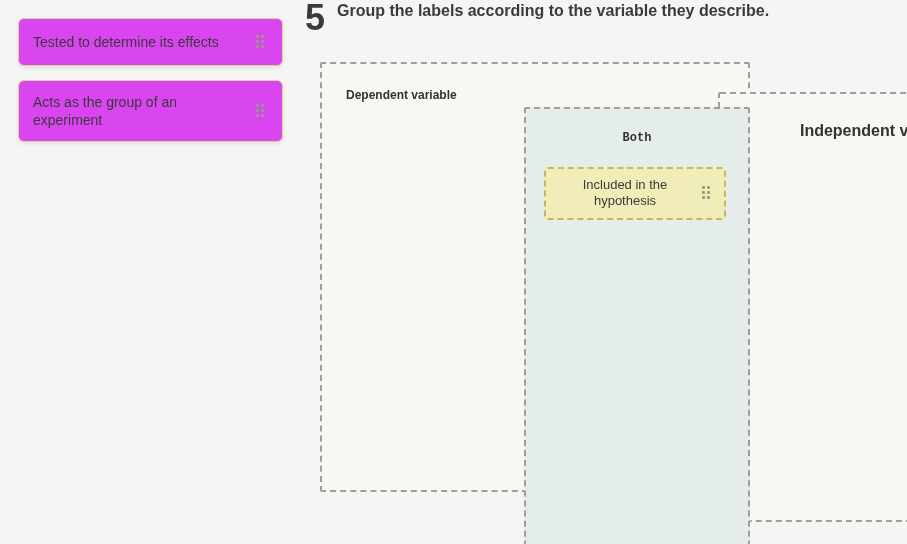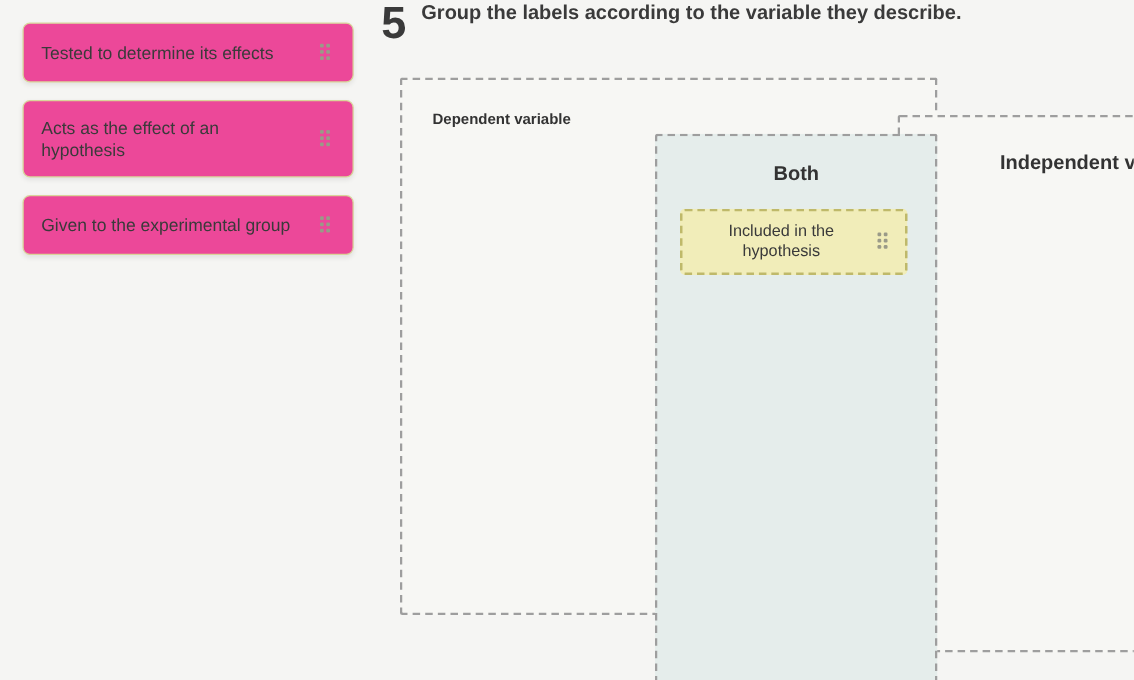--- a/index.html
+++ b/index.html
@@ -15,21 +15,21 @@
     .sidebar {
       position: absolute;
       left: 18px;
       top: 18px;
       width: 265px;
       display: flex;
       flex-direction: column;
       gap: 14px;
     }
     .label-card {
-      background: #ec4899;
+      background: #d946ef;
       border: 1px solid #d9d49a;
       border-radius: 6px;
       padding: 12px 14px;
       display: flex;
       align-items: center;
       justify-content: space-between;
       box-shadow: 0 2px 4px rgba(0,0,0,0.08);
       min-height: 48px;
       cursor: grab;
     }
@@ -105,22 +105,23 @@
       height: 460px;
       background: #e5edeb;
       z-index: 2;
     }
     .zone-both .zone-label {
       position: absolute;
       left: 50%;
       transform: translateX(-50%);
       top: 22px;
       font-weight: 700;
-      font-size: 16px;
-      color: #333;
+      font-size: 12px;
+      color: #333;
+      font-family: Liberation Mono, monospace;
     }
     .zone-independent {
       left: 398px;
       top: 30px;
       width: 260px;
       height: 430px;
       background: #f7f7f4;
       border-right: none;
     }
     .zone-independent .zone-label {
@@ -164,32 +165,21 @@
     <span class="grip">
         <i></i>
         <i></i>
         <i></i>
         <i></i>
         <i></i>
         <i></i>
       </span>
   </div>
   <div class="label-card">
-    <span class="txt">Acts as the effect of an hypothesis</span>
-    <span class="grip">
-        <i></i>
-        <i></i>
-        <i></i>
-        <i></i>
-        <i></i>
-        <i></i>
-      </span>
-  </div>
-  <div class="label-card">
-    <span class="txt">Given to the experimental group</span>
+    <span class="txt">Acts as the group of an experiment</span>
     <span class="grip">
         <i></i>
         <i></i>
         <i></i>
         <i></i>
         <i></i>
         <i></i>
       </span>
   </div>
 </div>

